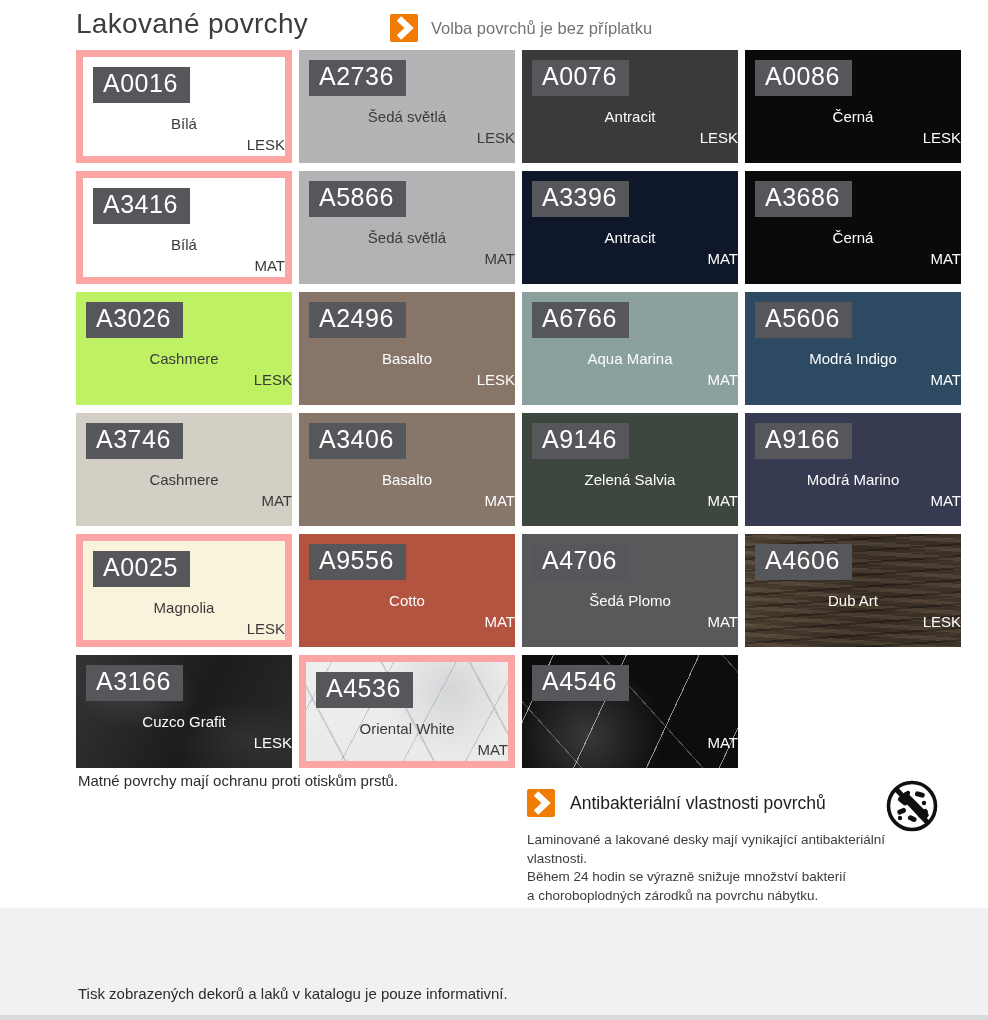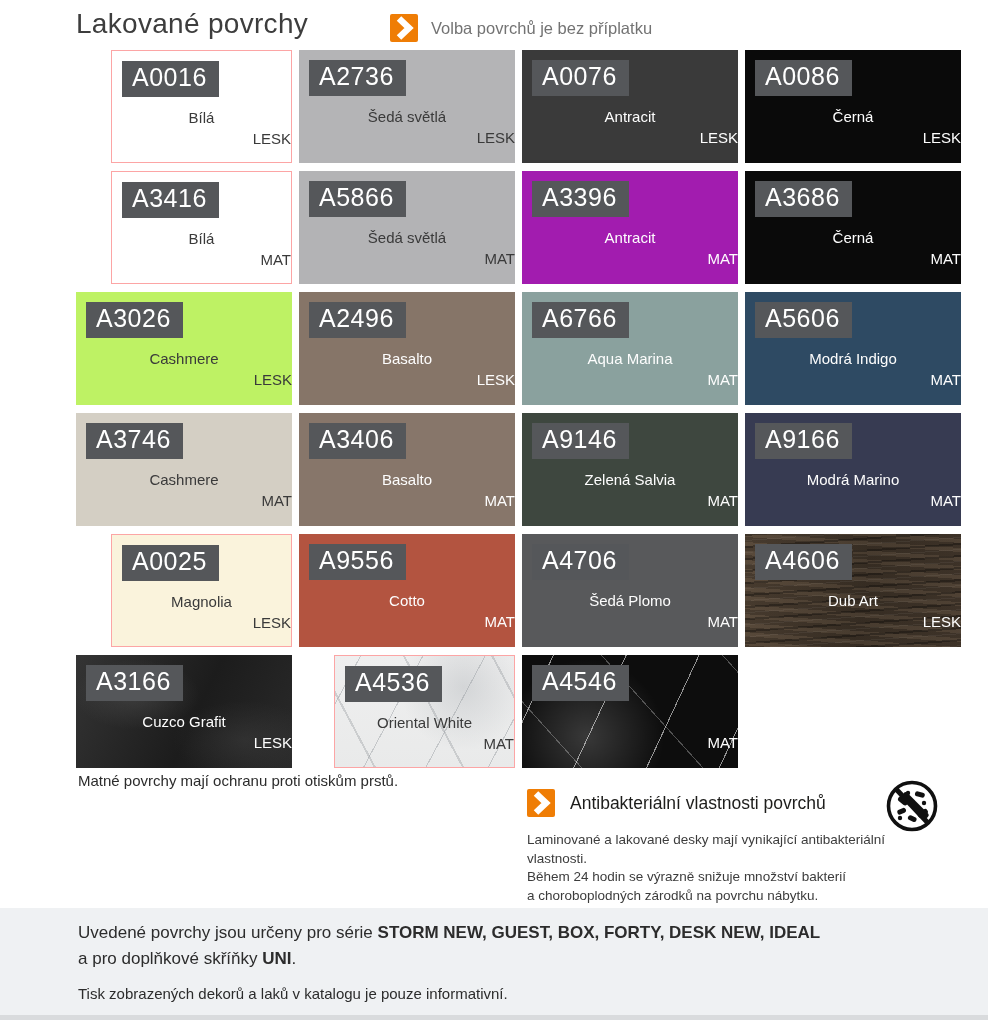--- a/index.html
+++ b/index.html
@@ -12,21 +12,21 @@
   .note-row{position:absolute;left:390px;top:14px;display:flex;align-items:center;}
   .accent-box{width:28px;height:28px;background:var(--accent,#ef7d05);border-radius:2px;
     display:flex;align-items:center;justify-content:center;flex:0 0 auto;}
   .accent-box svg{display:block;}
   .note-label{margin-left:13px;font-size:16.5px;color:#737373;}
 
   
   .grid{position:absolute;left:76px;top:50px;display:grid;
     grid-template-columns:repeat(4,216px);grid-auto-rows:113px;gap:8px 7px;}
   .card{position:relative;box-sizing:border-box;}
-  .card.bordered{border:1px solid #fca5a5;margin-left:35px;}
+  .card.bordered{border:7px solid #fca5a5;}
   .card .code{position:absolute;left:10px;top:10px;background:var(--label-bg,#55575a);
     color:#fff;font-size:25px;line-height:1.25;padding:1px 12px 4px 10px;letter-spacing:.5px;}
   .card .name{position:absolute;top:57px;left:0;width:100%;text-align:center;
     font-size:15px;line-height:20px;}
   .card .finish{position:absolute;top:78px;left:0;width:100%;text-align:right;
     font-size:15px;line-height:20px;}
   .card.text-dark .name,.card.text-dark .finish{color:#3a3a3a;}
   .card.text-light .name,.card.text-light .finish{color:#fdfdfd;}
 
   
@@ -111,21 +111,21 @@
       <div class="card text-dark bordered" style="background: rgb(255, 255, 255);">
         <span class="code">A3416</span>
         <span class="name">Bílá</span>
         <span class="finish">MAT</span>
       </div>
       <div class="card text-dark" style="background: rgb(179, 179, 181);">
         <span class="code">A5866</span>
         <span class="name">Šedá světlá</span>
         <span class="finish">MAT</span>
       </div>
-      <div class="card text-light" style="background: #a21caf;">
+      <div class="card text-light" style="background: #0f172a;">
         <span class="code">A3396</span>
         <span class="name">Antracit</span>
         <span class="finish">MAT</span>
       </div>
       <div class="card text-light" style="background: rgb(10, 10, 10);">
         <span class="code">A3686</span>
         <span class="name">Černá</span>
         <span class="finish">MAT</span>
       </div>
       <div class="card text-dark" style="background: #bef264;">
@@ -234,22 +234,18 @@
         <circle cx="24" cy="15" r="2.2"></circle>
         <circle cx="40" cy="25" r="2.2"></circle>
         <circle cx="16" cy="40" r="2.2"></circle>
         <rect x="24" y="24" width="34" height="5.5" rx="2.7" transform="rotate(45 28 28) translate(-11 -2)"></rect>
         <line x1="12" y1="11" x2="44" y2="45" stroke="#101010" stroke-width="5"></line>
       </g>
     </svg>
   </div>
 
   <div class="footer">
-    <div class="footer-inner">
-      <span>Uvedené povrchy jsou určeny pro série </span><b>STORM NEW, GUEST, BOX, FORTY, DESK NEW, IDEAL</b><br>
-      <span>a pro doplňkové skříňky </span><b>UNI</b><span>.</span>
-    </div>
     <div class="footer-note">Tisk zobrazených dekorů a laků v katalogu je pouze informativní.</div>
   </div>
 
   <div class="bottom-strip"></div>
 
 </div>
 
 </body></html>

